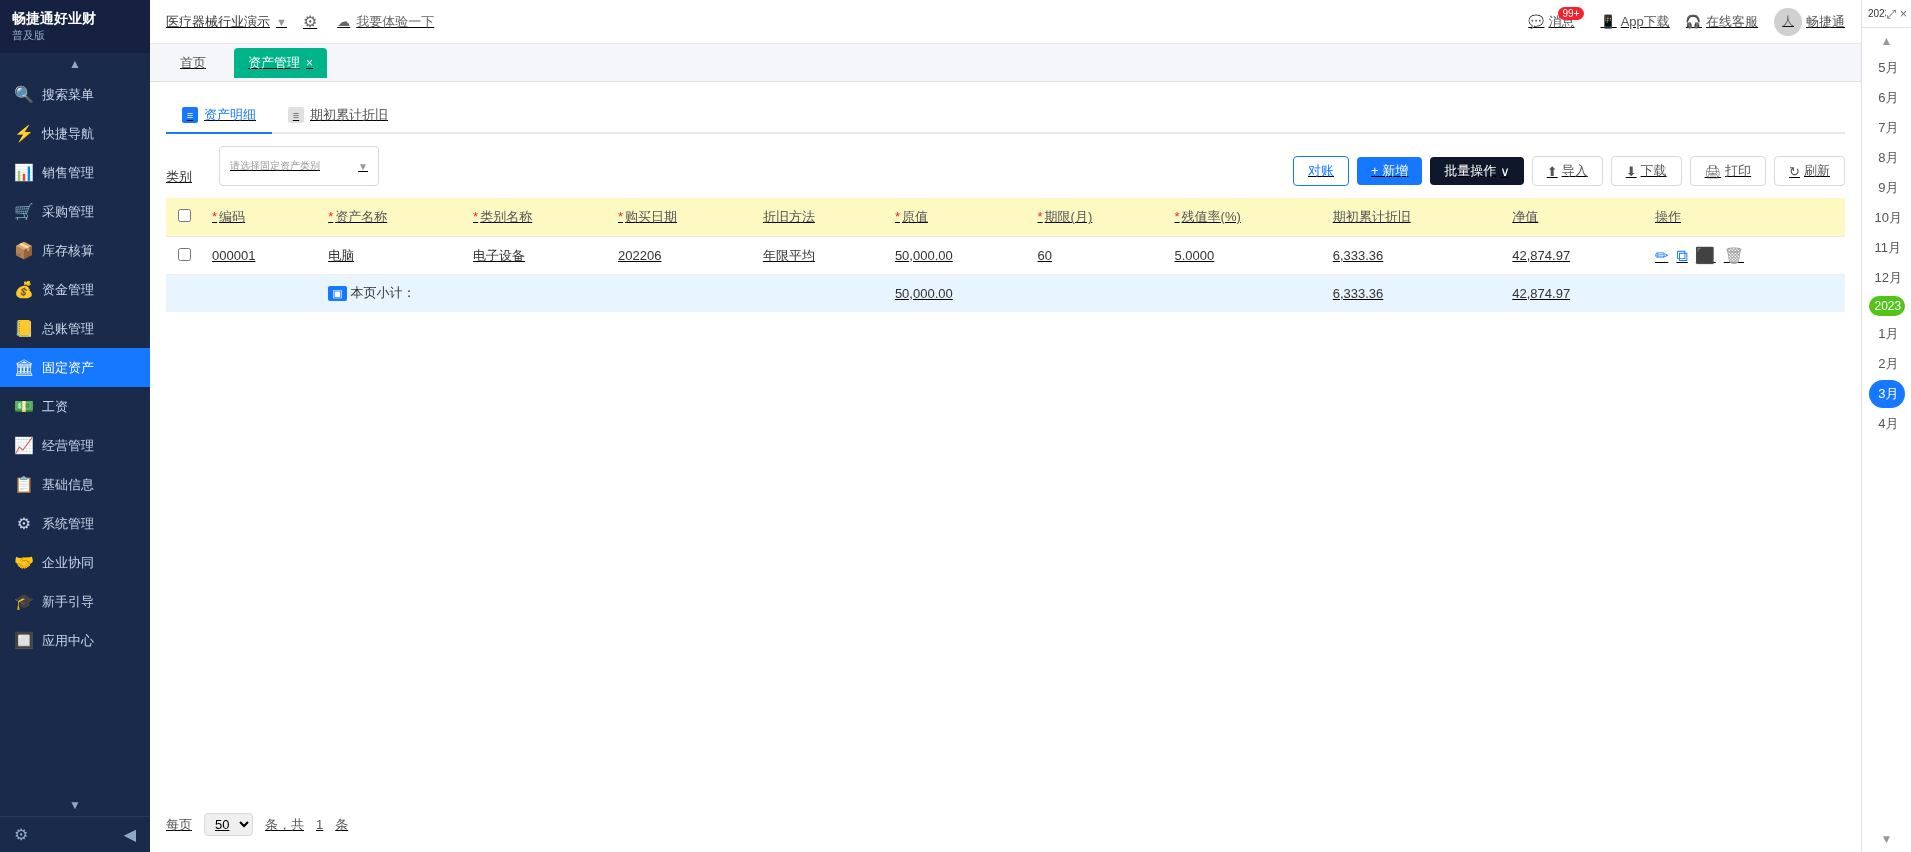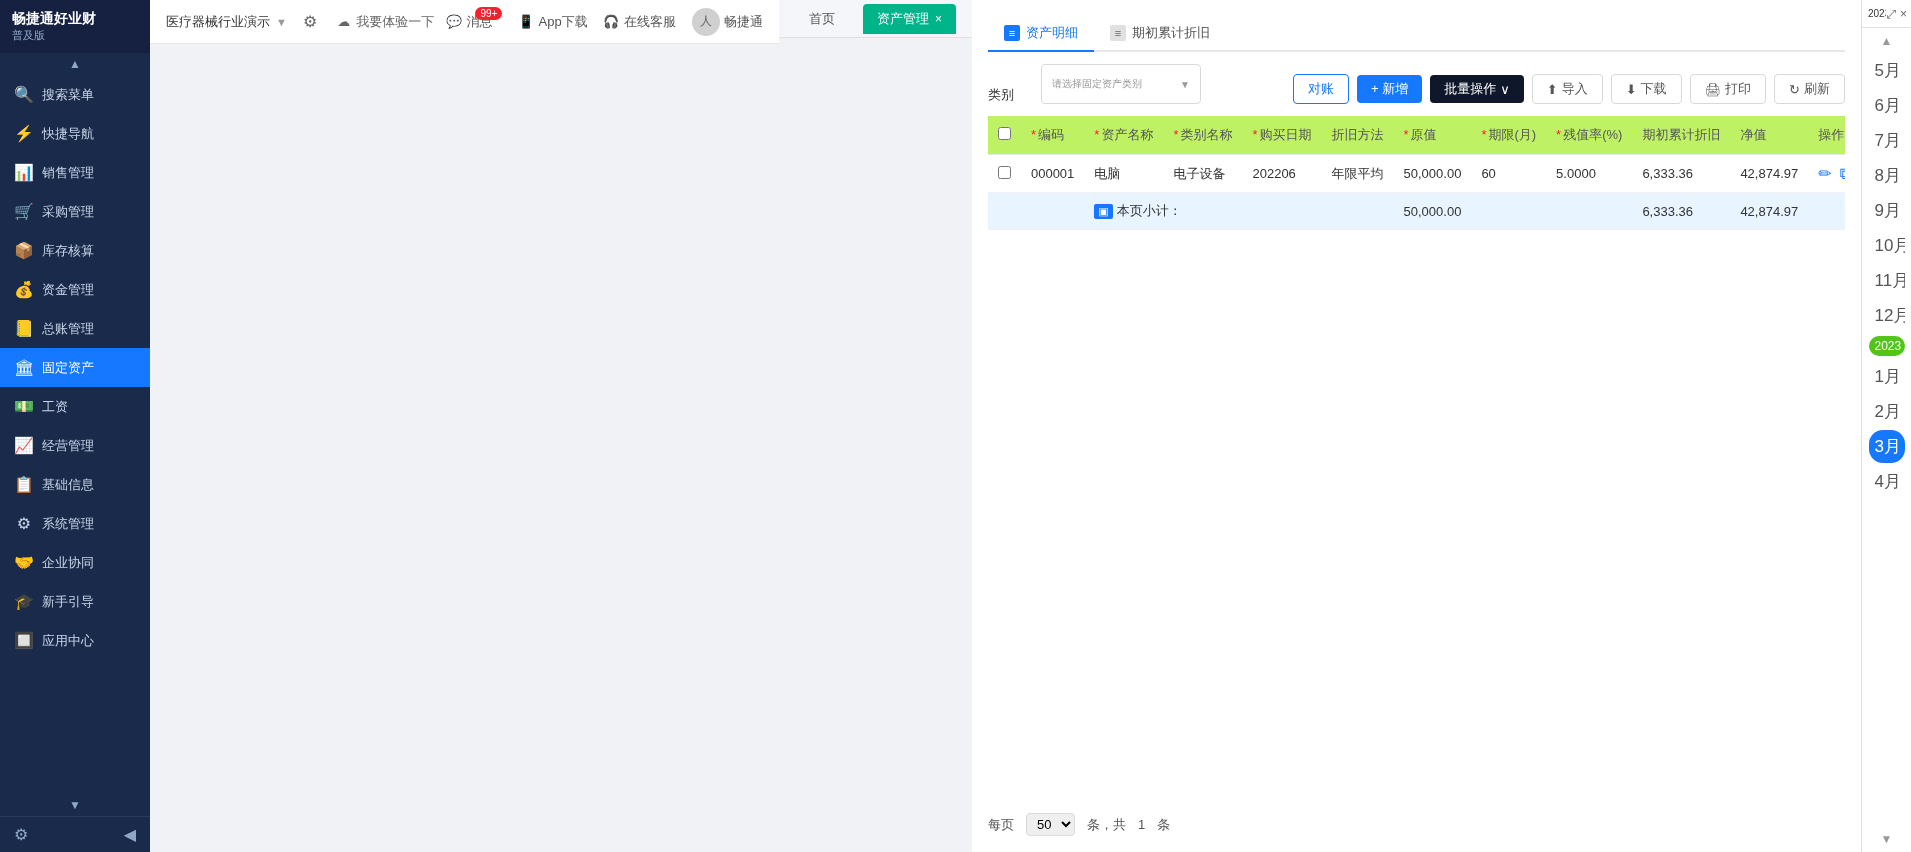--- a/index.html
+++ b/index.html
@@ -61,21 +61,23 @@
       justify-content: space-between;
       padding: 8px 14px;
       border-top: 1px solid #2a3a5a;
     }
     .sidebar-bottom .icon { color: #8fa8c8; font-size: 16px; cursor: pointer; }
 
     
     .main {
       flex: 1;
       display: flex;
+      flex-direction: column;
       overflow: hidden;
+      text-decoration: underline;
     }
 
     
     .topbar {
       background: #fff;
       border-bottom: 1px solid #e8e8e8;
       display: flex;
       align-items: center;
       padding: 0 16px;
       height: 44px;
@@ -256,21 +258,21 @@
     .table-wrap {
       flex: 1;
       overflow: auto;
     }
     table {
       width: 100%;
       border-collapse: collapse;
       font-size: 13px;
     }
     thead tr {
-      background: #bef264;
+      background: #fef9c3;
     }
     thead th {
       padding: 10px 10px;
       text-align: left;
       color: #555;
       font-weight: normal;
       border-bottom: 1px solid #e8e8e8;
       white-space: nowrap;
     }
     thead th .req { color: #f5222d; margin-right: 2px; }
@@ -319,21 +321,21 @@
       padding: 6px 4px;
       font-size: 11px;
       color: #333;
       border-bottom: 1px solid #e0e0e0;
     }
     .rp-title { font-size: 11px; color: #333; writing-mode: horizontal-tb; white-space: nowrap; overflow: hidden; padding: 4px; }
     .rp-icons { display: flex; gap: 4px; }
     .rp-icon { cursor: pointer; color: #666; font-size: 12px; }
     .calendar-months { display: flex; flex-direction: column; align-items: center; padding: 4px 0; gap: 2px; overflow-y: auto; flex: 1; }
     .cal-month {
-      font-size: 17px;
+      font-size: 13px;
       color: #555;
       padding: 5px 6px;
       cursor: pointer;
       border-radius: 14px;
       width: 36px;
       text-align: right;
       white-space: nowrap;
     }
     .cal-month.current { background: #1677ff; color: #fff; border-radius: 14px; }
     .cal-year-badge {

